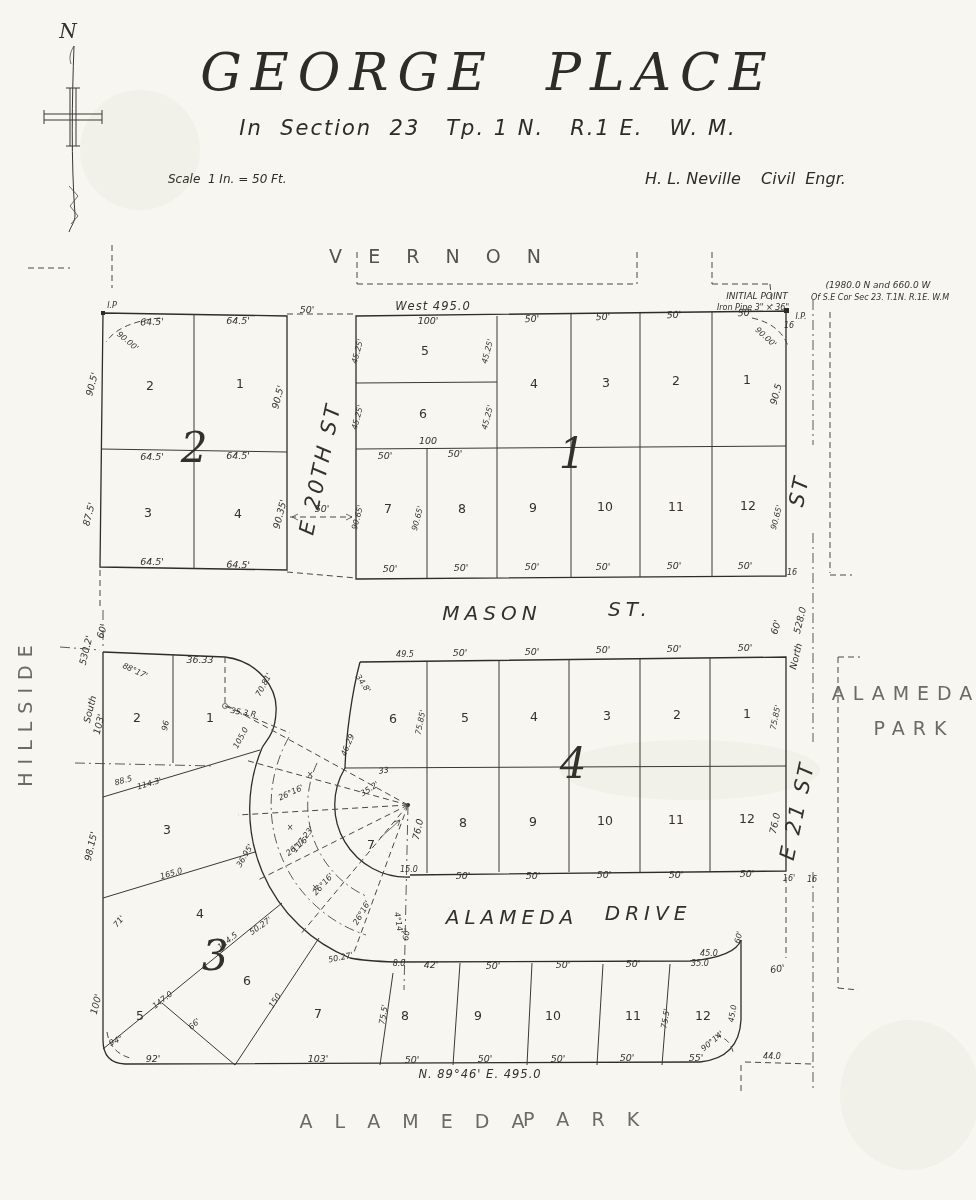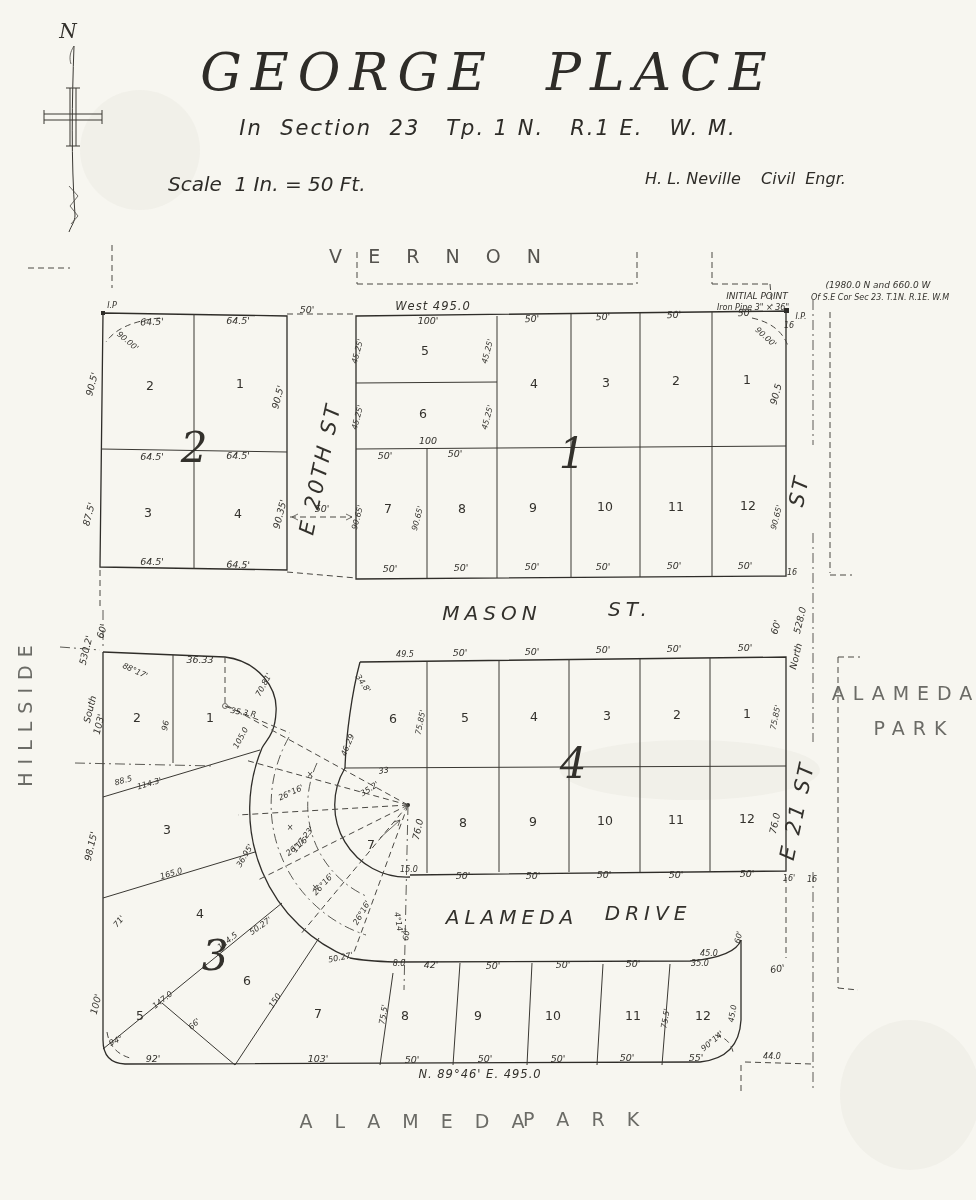--- a/index.html
+++ b/index.html
@@ -4,21 +4,21 @@
 <style>
   html,body{margin:0;padding:0;background:#e8e6df;}
   #plat{position:relative;width:976px;height:1200px;margin:0 auto;
         background:#f7f6f0;overflow:hidden;
         font-family:"DejaVu Sans",sans-serif;color:#2e2c28;}
   #plat .stain{position:absolute;border-radius:50%;background:#8a8578;opacity:.05;pointer-events:none;}
   .hdr{position:absolute;white-space:pre;color:#2e2c28;}
   #title{left:0;right:0;top:42px;text-align:center;font-size:52px;font-style:italic;
          letter-spacing:9px;font-family:"DejaVu Serif","Liberation Serif",serif;}
   #subtitle{left:0;right:0;top:116px;text-align:center;font-size:21px;font-style:italic;letter-spacing:2px;}
-  #scalenote{left:168px;top:172px;font-size:20px;font-style:italic;}
+  #scalenote{left:168px;top:172px;font-size:12px;font-style:italic;}
   #engineer{left:645px;top:169px;font-size:16px;font-style:italic;text-align:right;}
   svg{position:absolute;left:0;top:0;}
   svg text{fill:#33312c;}
   text.dim{font-size:9.5px;font-style:italic;}
   text.dim8{font-size:8px;font-style:italic;}
   text.lot{font-size:12.5px;}
   text.blk{font-size:42px;font-style:italic;font-family:"DejaVu Serif","Liberation Serif",serif;}
   text.st{font-size:20px;font-style:italic;letter-spacing:5px;}
   text.stv{font-size:21px;font-style:italic;letter-spacing:3px;}
   text.vern{font-size:19px;letter-spacing:10px;fill:#55534e;}

